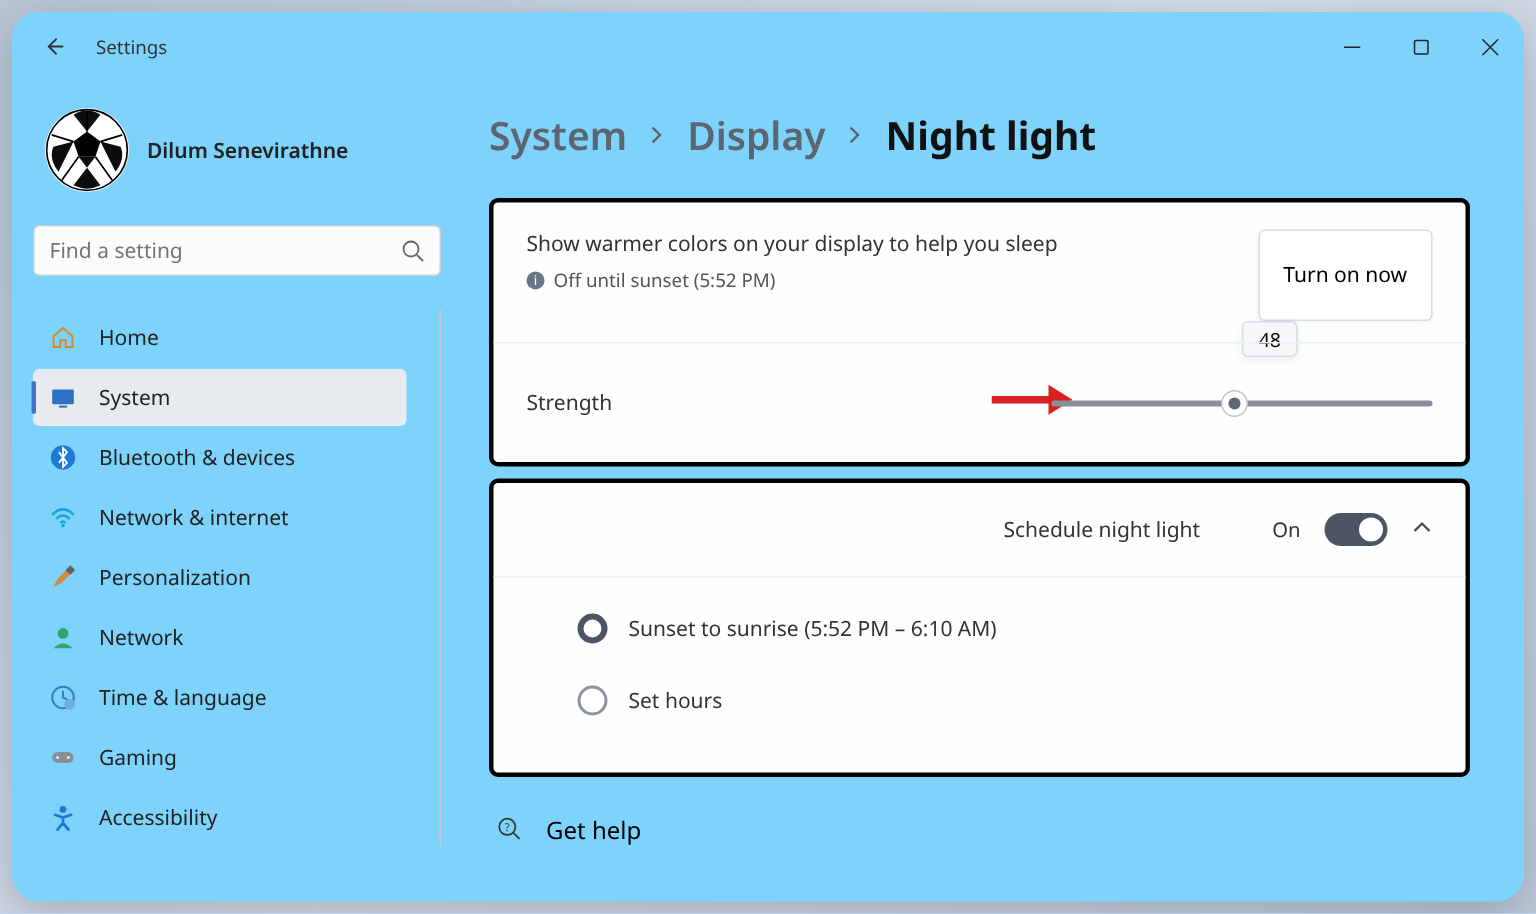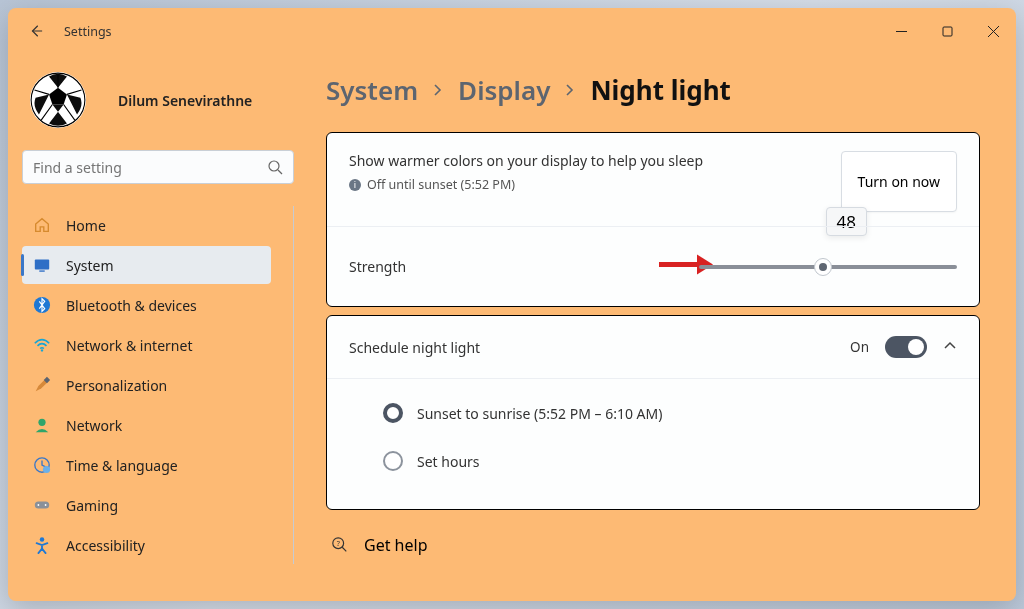--- a/index.html
+++ b/index.html
@@ -4,38 +4,38 @@
 <style>
   * { box-sizing: border-box; margin: 0; padding: 0; font-family: "Segoe UI", system-ui, sans-serif; }
   body {
     width: 1024px; height: 609px;
     background: linear-gradient(135deg, #b8c5d6 0%, #d5dde8 50%, #bcc9da 100%);
     padding: 8px;
     overflow: hidden;
   }
   .window {
     width: 100%; height: 100%;
-    background: #fdba74;
-    border-radius: 8px;
+    background: #7dd3fc;
+    border-radius: 18px;
     box-shadow: 0 8px 30px rgba(0,0,0,.2);
     display: flex; flex-direction: column;
     overflow: hidden;
   }
   .titlebar {
     display: flex; align-items: center;
     height: 46px;
     padding-left: 14px;
   }
   .back-btn { width: 28px; height: 28px; display:flex;align-items:center;justify-content:center; border-radius:4px; cursor:pointer; color:#444; }
   .title-text { font-size: 12.5px; color:#333; margin-left: 14px; }
   .win-buttons { margin-left: auto; display:flex; }
   .win-btn { width: 46px; height: 46px; display:flex;align-items:center;justify-content:center; cursor:pointer; color:#222; }
   .content { flex:1; display:flex; }
   .sidebar { width: 300px; padding: 4px 14px 0 14px; display:flex; flex-direction:column; position:relative; }
-  .profile { display:flex; align-items:center; gap:32px; padding: 14px 0 22px 8px; }
+  .profile { display:flex; align-items:center; gap:12px; padding: 14px 0 22px 8px; }
   .avatar { width:56px; height:56px; border-radius:50%; background:#fff; display:flex;align-items:center;justify-content:center; overflow:hidden;}
   .profile-name { font-size:14px; font-weight:600; color:#222; }
   .search-box {
     display:flex; align-items:center;
     border:1px solid #c9cfd6; border-radius:4px;
     background:#fbfcfd;
     height:34px; padding:0 10px;
     margin-bottom: 22px;
   }
   .search-box input { flex:1; border:none; background:transparent; outline:none; font-size:14px; color:#555; }
@@ -48,56 +48,56 @@
   .nav-item.active { background:#e7ebef; }
   .nav-item.active::before { content:""; position:absolute; left:-1px; top:8px; bottom:8px; width:3px; background:#3a77c8; border-radius:2px;}
   .nav-icon { width:20px; height:20px; display:flex;align-items:center;justify-content:center; }
   .main { flex:1; padding: 18px 36px 0 18px; overflow-y:auto;}
   .breadcrumb { display:flex; align-items:center; gap:14px; margin-bottom:24px; }
   .crumb-link { font-size:26px; color:#5d6570; font-weight:600; cursor:pointer;}
   .chev { color:#5d6570; }
   .crumb-current { font-size:26px; font-weight:700; color:#111; }
   .panel {
     background:#fdfefe;
-    border:1px solid #000000;
+    border:3px solid #000000;
     border-radius:6px;
     margin-bottom:8px;
   }
   .hero { padding:18px 22px 14px 22px; display:flex; justify-content:space-between; align-items:flex-start; position:relative;}
   .hero-desc { font-size:14px; color:#333; margin-bottom:6px;}
   .hero-status { font-size:12.5px; color:#555; display:flex; align-items:center; gap:6px;}
   .info-dot { width:12px;height:12px;border-radius:50%;background:#6a7685;color:#fff;font-size:9px;display:flex;align-items:center;justify-content:center;}
   .turn-on-btn {
     border:1px solid #d8dde3; background:#fff; border-radius:4px;
     padding:20px 16px; font-size:14px; cursor:pointer;
     box-shadow: 0 1px 2px rgba(0,0,0,.04);
   }
   .value-tooltip {
     position:absolute; right:112px; bottom:-10px;
     background:#f6f7f8; border:1px solid #d6dbe1; border-radius:4px;
-    padding:2px 10px; font-size:17px;
+    padding:2px 10px; font-size:13px;
     box-shadow:0 2px 6px rgba(0,0,0,.08);
   }
   .slider-row { padding: 30px 22px 30px 22px; display:flex; align-items:center; border-top:1px solid #eceff3; position:relative;}
   .slider-label { font-size:14px; color:#333; width:340px;}
   .arrow-annot { position:absolute; left:332px; top:50%; transform:translateY(-50%);}
   .slider {
     flex:1; display:flex; align-items:center; position:relative;
     margin-left:10px;
   }
   .track { height:4px; background:#8a8f98; width:100%; border-radius:2px; position:relative;}
   .thumb {
     position:absolute; top:50%; transform:translate(-50%,-50%);
     width:18px; height:18px; border-radius:50%;
     background:#fff; border:1px solid #c0c6cd;
     display:flex;align-items:center;justify-content:center;
   }
   .thumb::after{content:"";width:8px;height:8px;border-radius:50%;background:#5f6772;}
   .schedule-row {
-    padding:20px 22px; display:flex; align-items:center; justify-content:space-between;
+    padding:20px 22px; display:flex; align-items:center; justify-content:flex-end;
   }
   .schedule-label { font-size:14px; color:#333;}
   .schedule-controls { display:flex; align-items:center; gap:16px;margin-left:48px;}
   .on-text { font-size:13.5px; color:#333;}
   .toggle {
     width:42px; height:22px; border-radius:11px; background:#4c5563;
     position:relative; cursor:pointer;
   }
   .toggle-knob { position:absolute; right:3px; top:3px; width:16px;height:16px;border-radius:50%; background:#fff;}
   .expand-chev { cursor:pointer; color:#444; }

